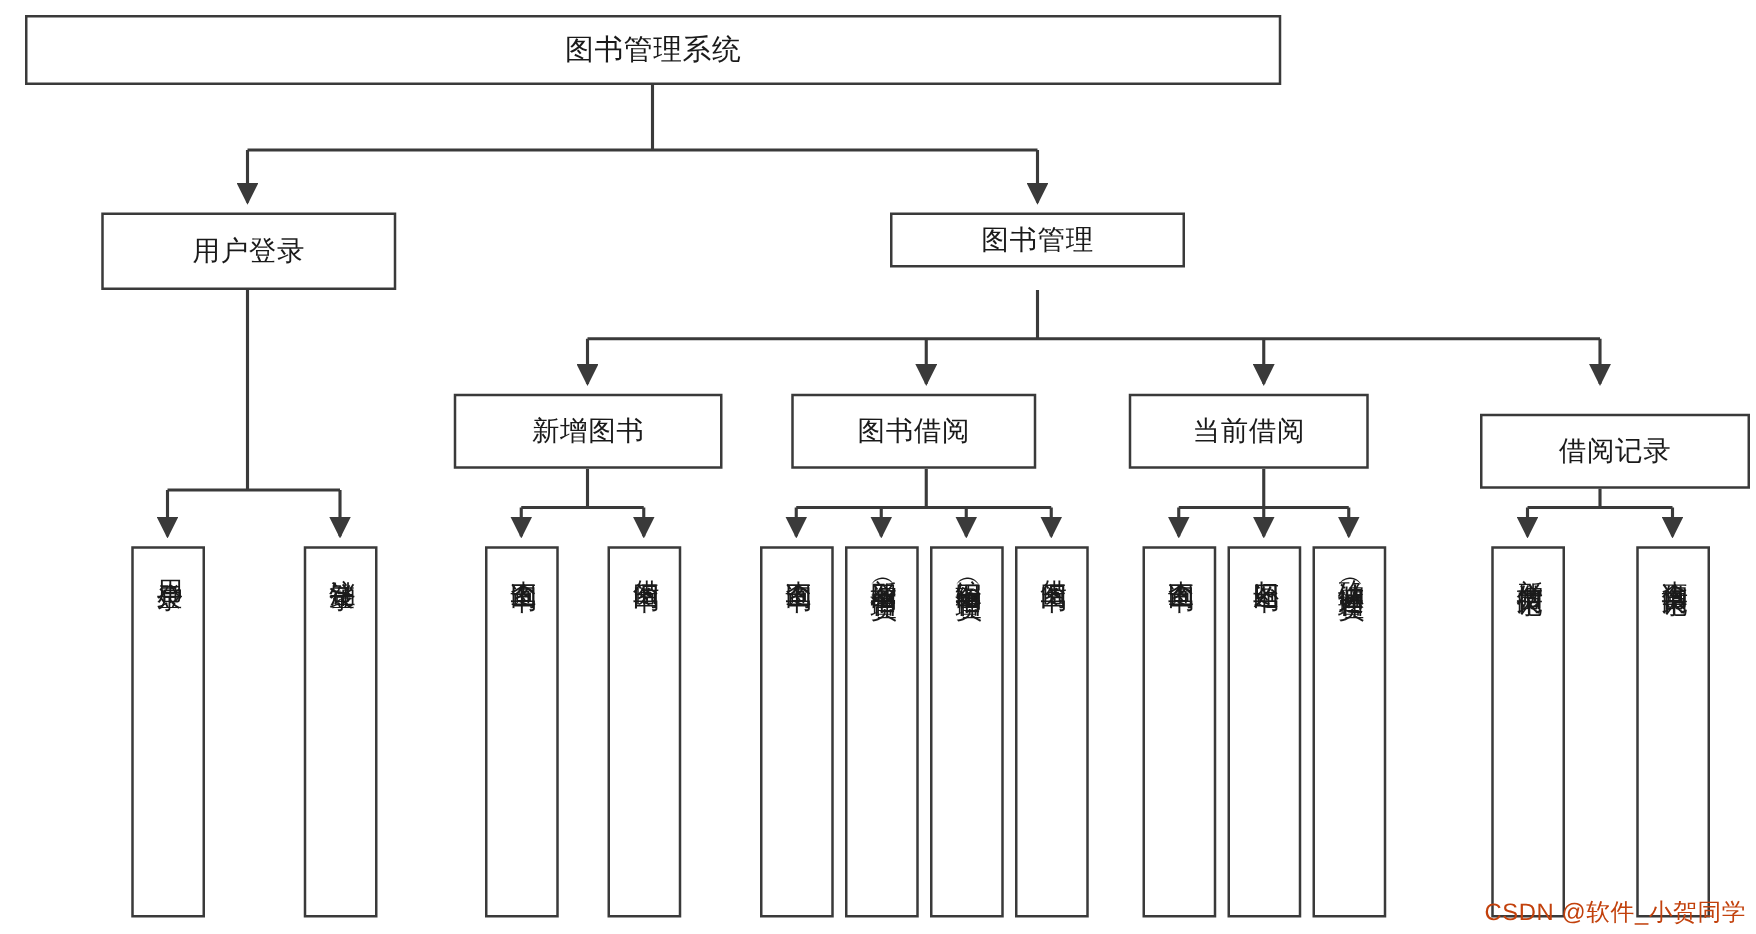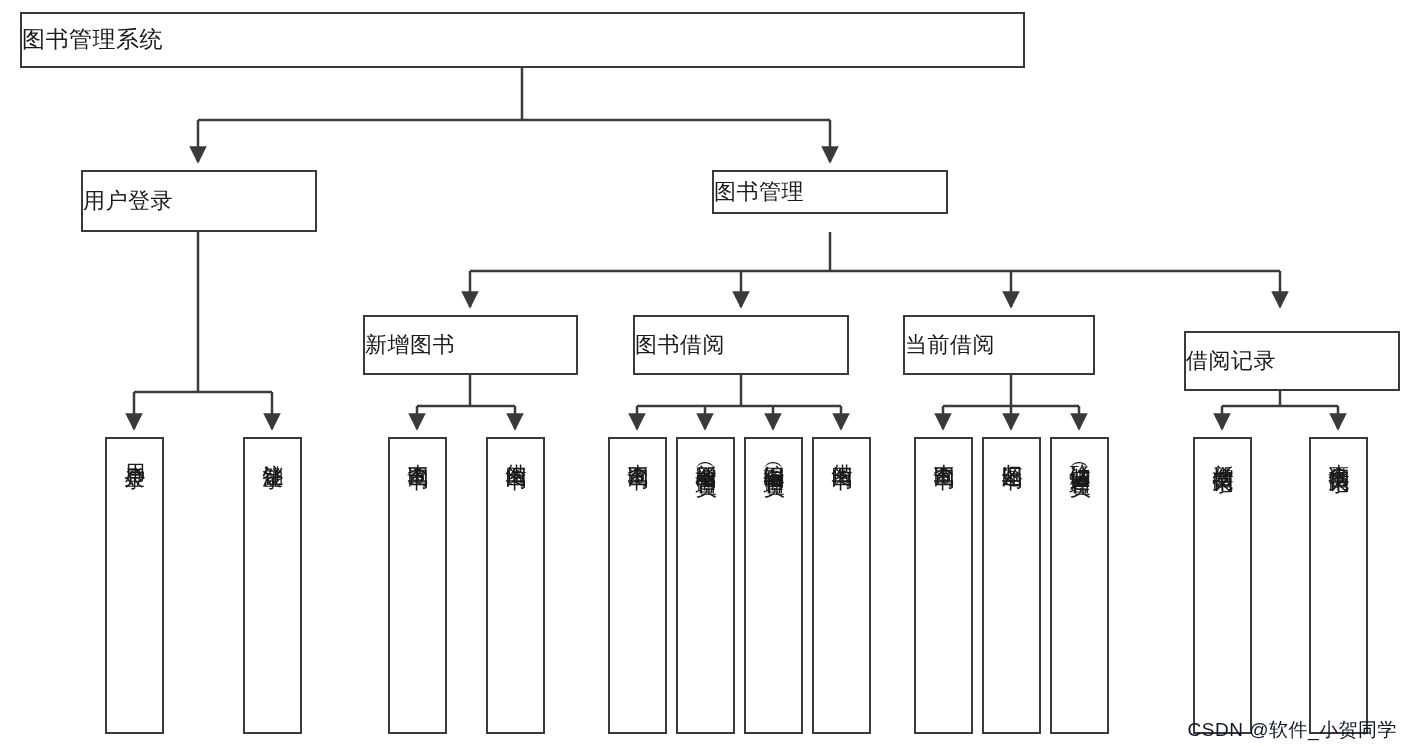--- a/index.html
+++ b/index.html
@@ -27,20 +27,21 @@
     height: 747px;
     pointer-events: none;
   }
   .node {
     position: absolute;
     box-sizing: border-box;
     border: 2.5px solid #3a3a3a;
     background: #ffffff;
     display: flex;
     align-items: center;
+    justify-content: center;
     color: #1a1a1a;
   }
   .node-label {
     display: block;
     text-align: center;
     letter-spacing: 0.5px;
   }
   
   .node.horiz .node-label {
     writing-mode: horizontal-tb;
@@ -62,21 +63,21 @@
     font-size: 21px;
     line-height: 1.28;
     letter-spacing: 2px;
     white-space: nowrap;
   }
   .watermark {
     position: absolute;
     right: 8px;
     bottom: 4px;
     font-size: 19px;
-    color: #0f172a;
+    color: #c2410c;
     letter-spacing: 0.5px;
     white-space: nowrap;
     font-family: "Liberation Sans", "DejaVu Sans", sans-serif;
   }
 </style>
 </head>
 <body>
 
 <div id="canvas">
 
@@ -139,21 +140,21 @@
   </div>
 
   <div class="node horiz" style="left:712px; top:170px; width:236px; height:44px;">
     <span class="node-label">图书管理</span>
   </div>
 
   <div class="node horiz" style="left:363px; top:315px; width:215px; height:60px;">
     <span class="node-label">新增图书</span>
   </div>
 
-  <div class="node horiz" style="left:633px; top:315px; width:216px; height:60px;">
+  <div class="node horiz" style="left:633px; top:315px; width:196px; height:60px;">
     <span class="node-label">图书借阅</span>
   </div>
 
   <div class="node horiz" style="left:903px; top:315px; width:192px; height:60px;">
     <span class="node-label">当前借阅</span>
   </div>
 
   <div class="node horiz" style="left:1172px; top:331px; width:216px; height:60px;margin-left:12px;">
     <span class="node-label">借阅记录</span>
   </div>

